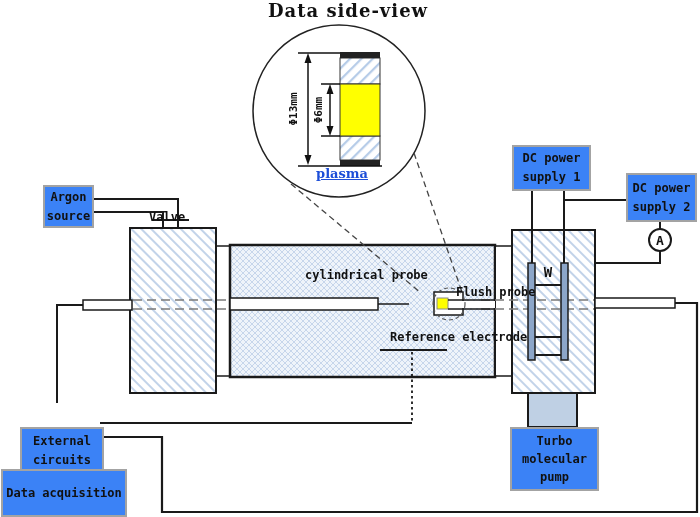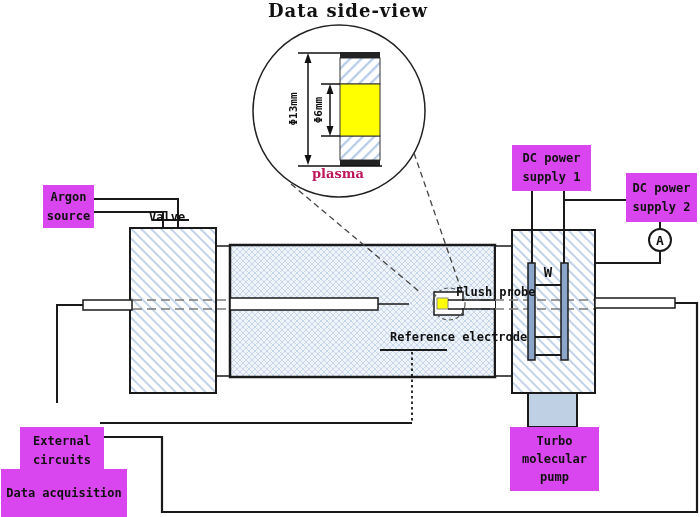--- a/index.html
+++ b/index.html
@@ -14,25 +14,25 @@
   }
   .title {
     position:absolute; left:250px; top:0px; width:196px; text-align:center;
     font:600 18px "DejaVu Serif", serif; letter-spacing:1px; color:#111;
   }
   .dim {
     position:absolute; font:bold 11px "DejaVu Sans Mono", monospace;
     transform:translate(-50%,-50%) rotate(-90deg); white-space:nowrap; color:#111;
   }
   .plasma {
-    position:absolute; left:312px; top:166px; width:56px; text-align:left;
-    font:600 13px "DejaVu Serif", serif; color:#be185d;
+    position:absolute; left:312px; top:166px; width:56px; text-align:right;
+    font:600 13px "DejaVu Serif", serif; color:#1d4ed8;text-decoration:underline;
   }
   .box {
-    position:absolute; background:#d946ef; border:2px solid #d946ef;
+    position:absolute; background:#3b82f6; border:2px solid #a3a3a3;
     display:flex; align-items:center; justify-content:center; text-align:center;
     font:bold 12px "DejaVu Sans Mono", monospace; line-height:1.55;
     white-space:pre-line; color:#111;
   }
   .wlbl { position:absolute; text-align:center; font:bold 14px "DejaVu Sans Mono", monospace; }
   .albl {
     position:absolute; left:649px; top:229px; width:22px; height:22px;
     display:flex; align-items:center; justify-content:center;
     font:bold 13px "DejaVu Sans Mono", monospace;
   }
@@ -170,20 +170,21 @@
 
     <rect x="528" y="393" width="49" height="34" fill="#bfd0e4" stroke="#1a1a1a" stroke-width="2"></rect>
   </svg>
 
   <div class="title">Data side-view</div>
   <div class="dim" style="left:293px; top:109px;">Φ13mm</div>
   <div class="dim" style="left:318px; top:110px;">Φ6mm</div>
   <div class="plasma">plasma</div>
 
   <div class="lbl" style="left:110px; top:211px;">Valve</div>
+  <div class="lbl" style="left:266px; top:269px;">cylindrical probe</div>
   <div class="lbl" style="left:417px; top:286px;">Flush probe</div>
   <div class="lbl" style="left:351px; top:331px;">Reference electrode</div>
   <div class="wlbl" style="left:539px; top:264px; width:18px;">W</div>
   <div class="albl">A</div>
 
   <div class="box" style="left:43px; top:185px; width:47px; height:39px;">Argon
 source</div>
   <div class="box" style="left:512px; top:145px; width:75px; height:42px;">DC power
 supply 1</div>
   <div class="box" style="left:626px; top:173px; width:67px; height:45px;">DC power

